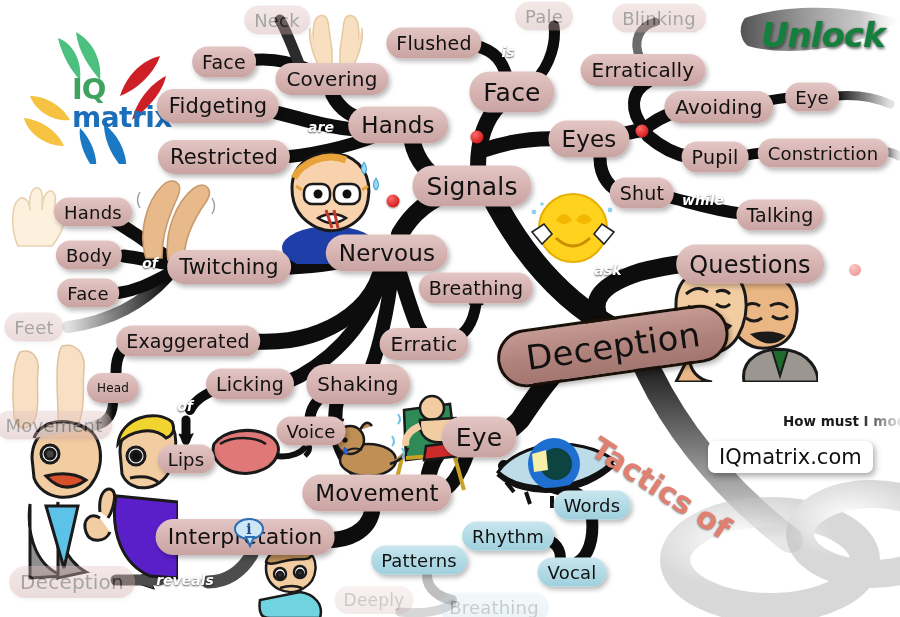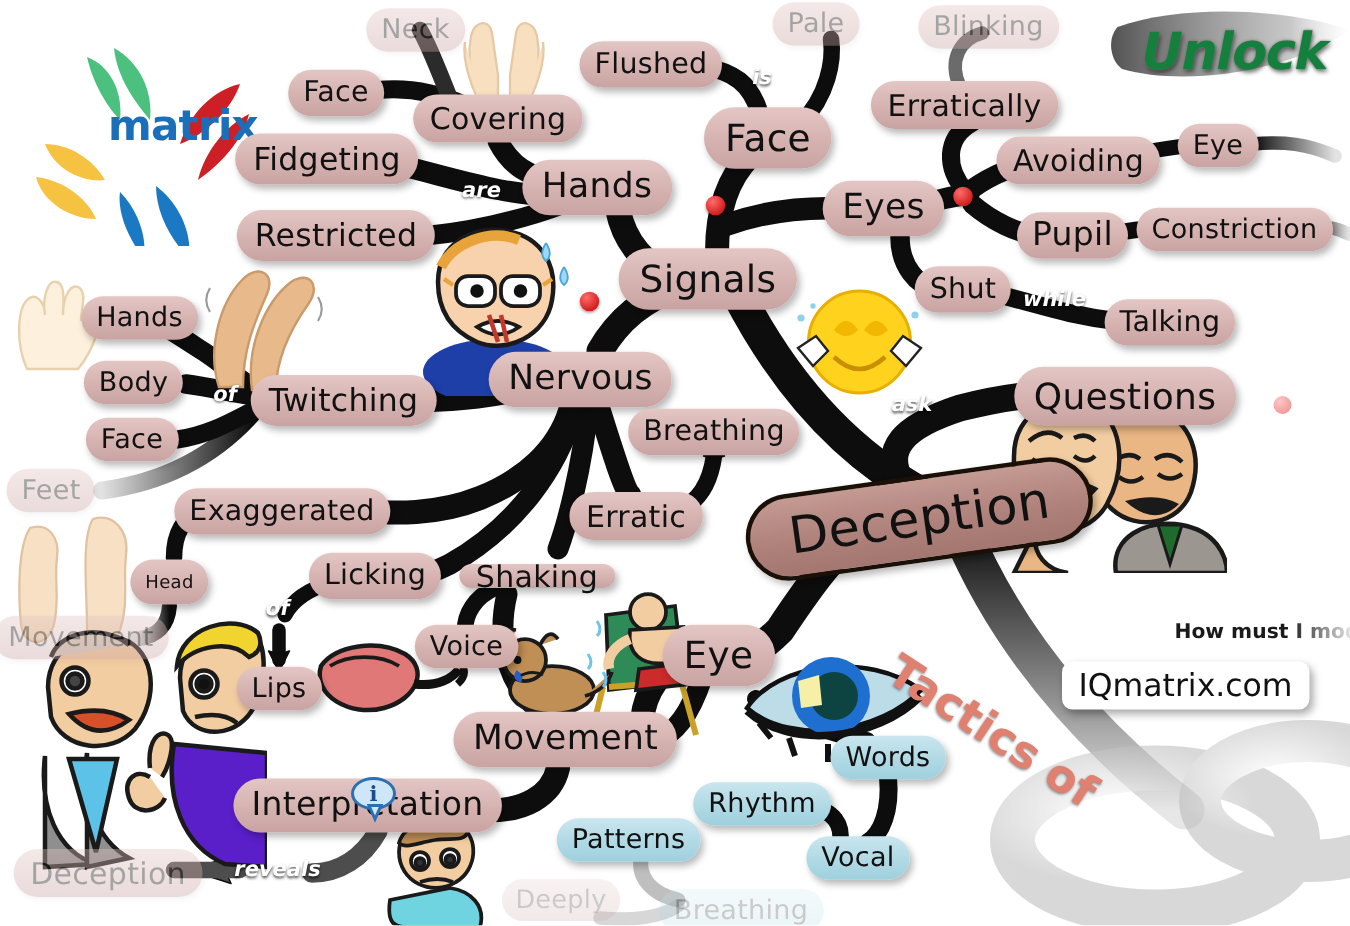--- a/index.html
+++ b/index.html
@@ -359,20 +359,23 @@
       <path d="M44 24 C 60 30, 68 48, 66 66 C 58 58, 48 42, 44 24 Z" fill="#4cc07e"></path>
       <path d="M62 18 C 80 28, 88 48, 86 66 C 76 54, 64 38, 62 18 Z" fill="#4cc07e"></path>
       <path d="M146 42 C 128 46, 112 62, 106 82 C 122 76, 140 60, 146 42 Z" fill="#cc2026"></path>
       <path d="M152 62 C 136 70, 122 88, 118 106 C 132 96, 148 80, 152 62 Z" fill="#cc2026"></path>
       <path d="M16 82 C 32 82, 48 92, 56 106 C 40 108, 22 98, 16 82 Z" fill="#f5c242"></path>
       <path d="M10 104 C 28 106, 44 118, 50 132 C 32 132, 14 120, 10 104 Z" fill="#f5c242"></path>
       <path d="M66 114 C 78 126, 84 144, 82 158 C 72 146, 64 128, 66 114 Z" fill="#1b78c2"></path>
       <path d="M90 110 C 106 122, 114 142, 112 158 C 100 146, 90 128, 90 110 Z" fill="#1b78c2"></path>
     </svg>
     <div class="logotxt">
+      <div class="iq">
+        <span style="color:#3fa35f">IQ</span>
+      </div>
       <div class="mx">matrix</div>
     </div>
   </div>
 
   <div id="unlock">
     <div class="utxt">Unlock</div>
   </div>
 
   <div id="tacticsof">Tactics of</div>
   <div id="howmust">How must I mod</div>
@@ -426,21 +429,21 @@
       </div>
       <div class="node rose" style="left: 188px; top: 341px; font-size: 19px; height: 31px; padding: 0px 10px;">
         <span class="lbl">Exaggerated</span>
       </div>
       <div class="node rose" style="left: 250px; top: 384px; font-size: 19px; height: 31px; padding: 0px 10px;">
         <span class="lbl">Licking</span>
       </div>
       <div class="node rose" style="left: 186px; top: 459px; font-size: 18px; height: 29px; padding: 0px 10px; justify-content: center;">
         <span class="lbl">Lips</span>
       </div>
-      <div class="node rose" style="left: 358px; top: 384px; font-size: 20px; height: 16px; padding: 0px 11px;">
+      <div class="node rose" style="left: 358px; top: 384px; font-size: 20px; height: 40px; padding: 0px 11px;">
         <span class="lbl">Shaking</span>
       </div>
       <div class="node rose" style="left: 311px; top: 431px; font-size: 18px; height: 29px; padding: 0px 10px;">
         <span class="lbl">Voice</span>
       </div>
       <div class="node rose" style="left: 424px; top: 344px; font-size: 20px; height: 32px; padding: 0px 11px;">
         <span class="lbl">Erratic</span>
       </div>
       <div class="node rose" style="left: 476px; top: 288px; font-size: 19px; height: 31px; padding: 0px 10px;">
         <span class="lbl">Breathing</span>
@@ -492,21 +495,21 @@
       </div>
       <div class="node rose faded" style="left: 659px; top: 18px; font-size: 18px; height: 29px; padding: 0px 10px;">
         <span class="lbl">Blinking</span>
       </div>
       <div class="node rose" style="left: 719px; top: 107px; font-size: 20px; height: 32px; padding: 0px 11px;">
         <span class="lbl">Avoiding</span>
       </div>
       <div class="node rose" style="left: 812px; top: 97px; font-size: 18px; height: 29px; padding: 0px 10px;">
         <span class="lbl">Eye</span>
       </div>
-      <div class="node rose" style="left: 715px; top: 157px; font-size: 22px; height: 31px; padding: 0px 10px;">
+      <div class="node rose" style="left: 715px; top: 157px; font-size: 19px; height: 31px; padding: 0px 10px;">
         <span class="lbl">Pupil</span>
       </div>
       <div class="node rose" style="left: 823px; top: 153px; font-size: 18px; height: 29px; padding: 0px 10px;">
         <span class="lbl">Constriction</span>
       </div>
       <div class="node rose" style="left: 642px; top: 193px; font-size: 19px; height: 31px; padding: 0px 10px;">
         <span class="lbl">Shut</span>
       </div>
       <div class="node rose" style="left: 780px; top: 215px; font-size: 19px; height: 31px; padding: 0px 10px;">
         <span class="lbl">Talking</span>

